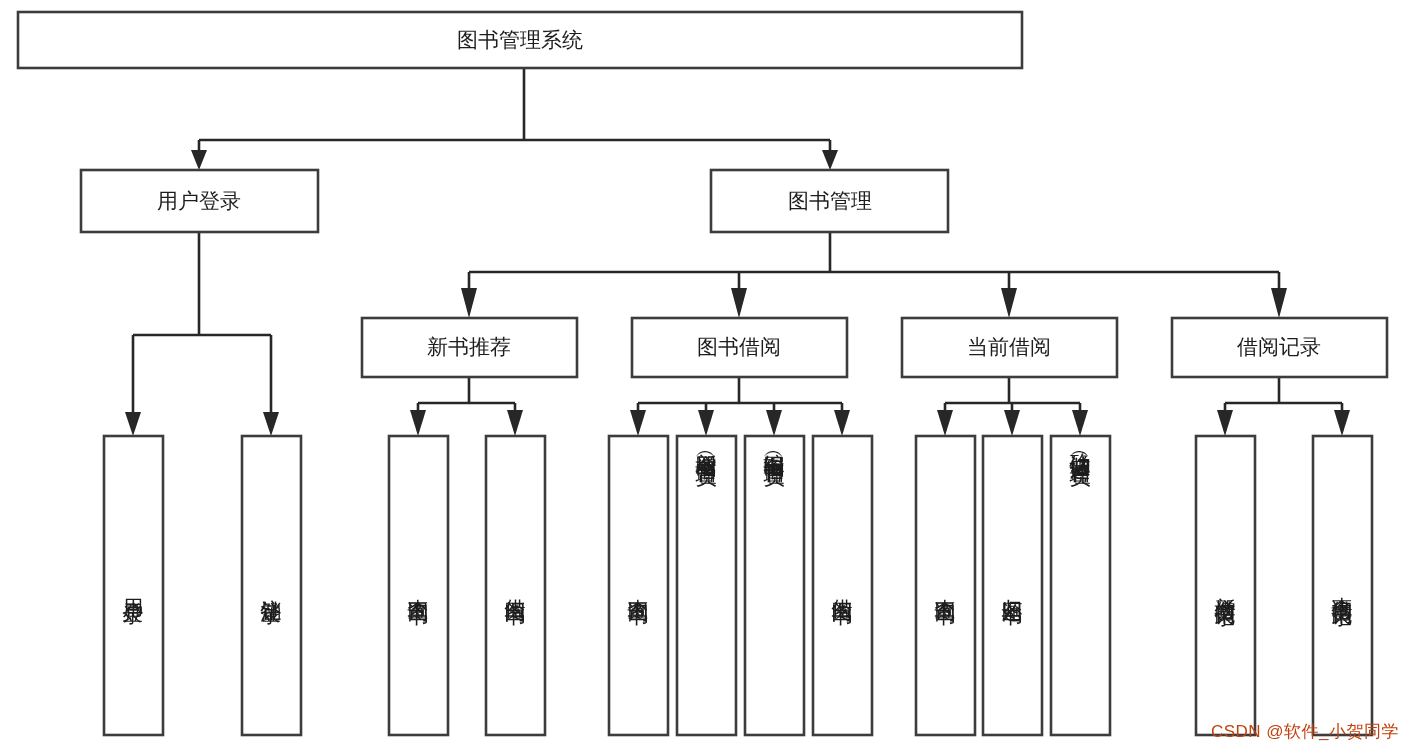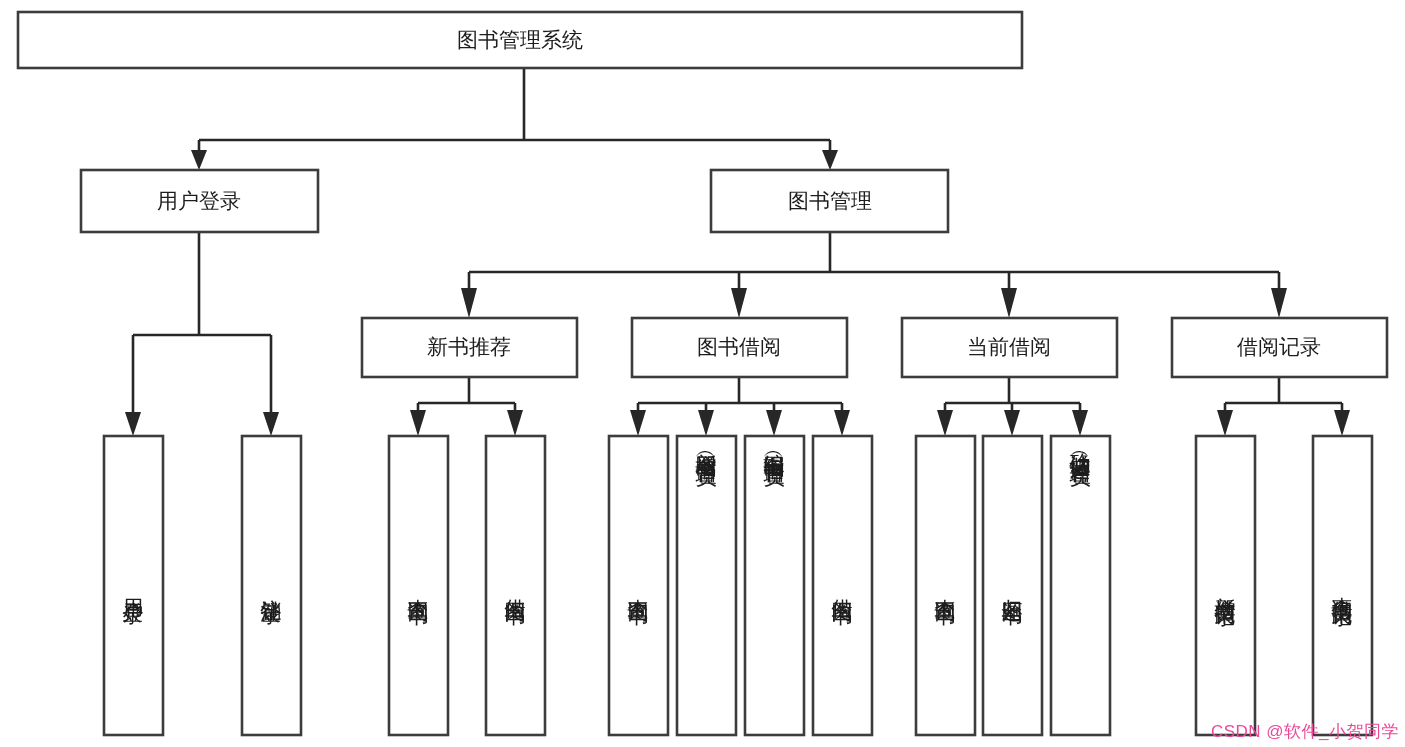--- a/index.html
+++ b/index.html
@@ -65,21 +65,21 @@
     align-items: center;
     justify-content: center;
     pointer-events: none;
   }
   #watermark {
     position: absolute;
     right: 6px;
     bottom: 4px;
     font-family: "Liberation Sans", "DejaVu Sans", sans-serif;
     font-size: 17px;
-    color: #ec4899;
+    color: #c2410c;
     letter-spacing: 0.5px;
     white-space: nowrap;
   }
 </style>
 </head>
 <body>
 
 <div id="diagram-root">
 
   <svg id="flow-svg" viewBox="0 0 1405 747">

